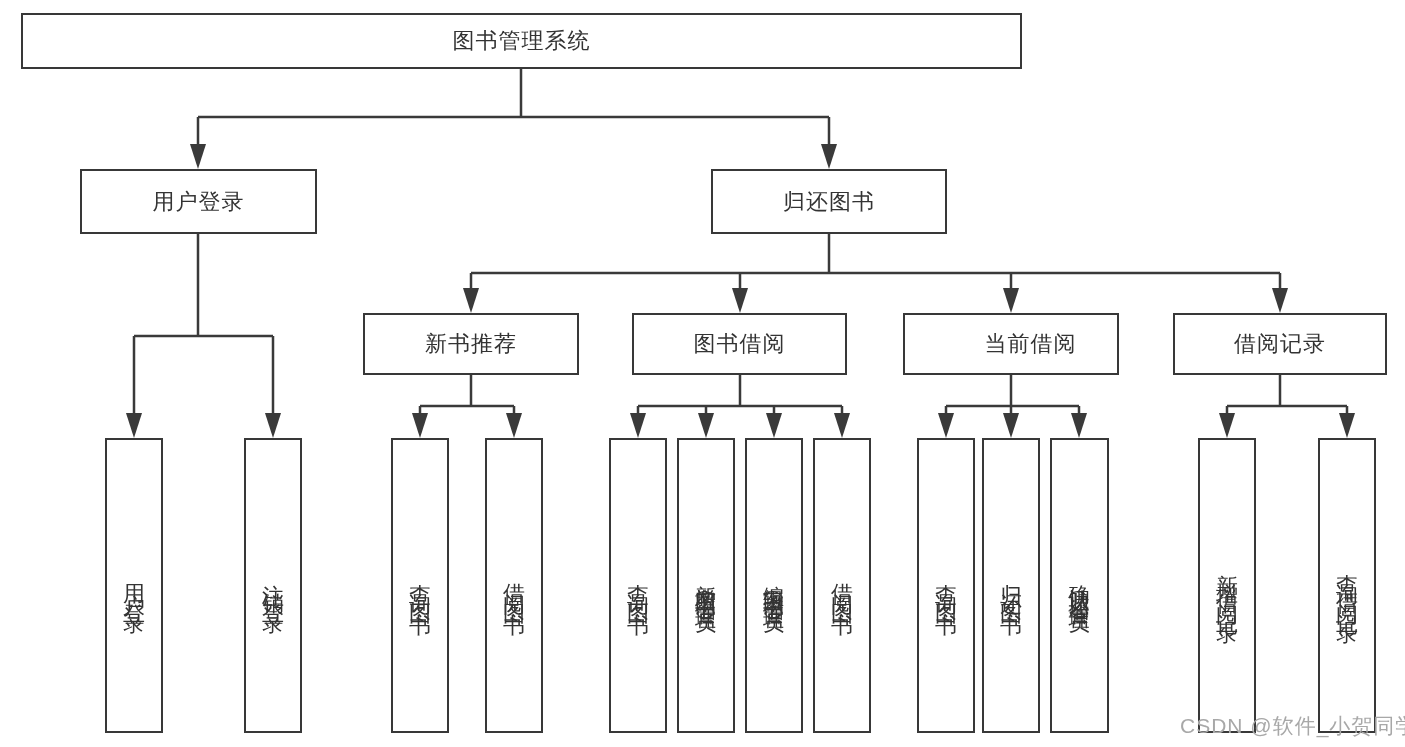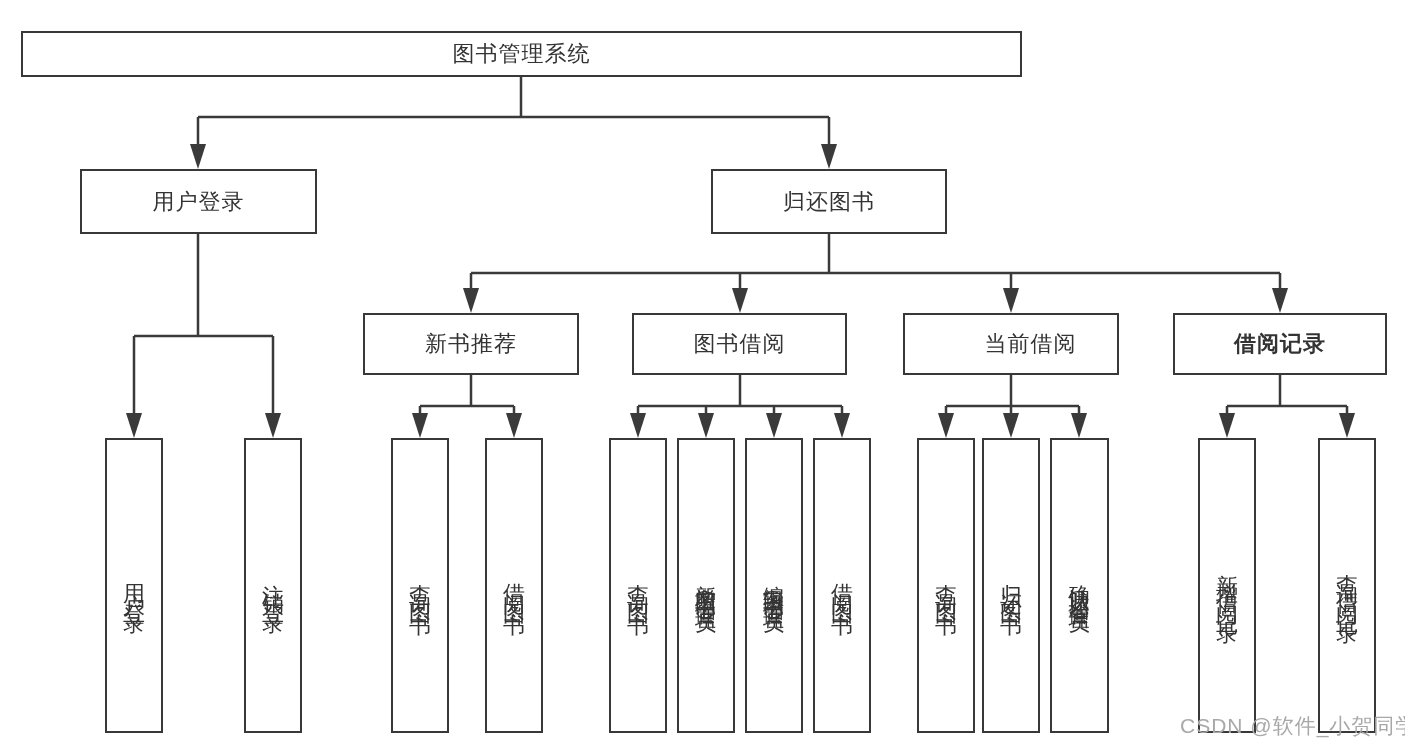--- a/index.html
+++ b/index.html
@@ -93,41 +93,41 @@
       <polygon points="766,413 782,413 774,438"></polygon>
       <polygon points="834,413 850,413 842,438"></polygon>
       <polygon points="938,413 954,413 946,438"></polygon>
       <polygon points="1003,413 1019,413 1011,438"></polygon>
       <polygon points="1071,413 1087,413 1079,438"></polygon>
       <polygon points="1219,413 1235,413 1227,438"></polygon>
       <polygon points="1339,413 1355,413 1347,438"></polygon>
     </g>
   </svg>
 
-  <div class="box h" style="left:21px; top:13px; width:1001px; height:46px;margin-top:18px;">
+  <div class="box h" style="left:21px; top:13px; width:1001px; height:56px;">
     <span>图书管理系统</span>
   </div>
 
   <div class="box h" style="left:80px; top:169px; width:237px; height:65px;">
     <span>用户登录</span>
   </div>
   <div class="box h" style="left:711px; top:169px; width:236px; height:65px;">
     <span>归还图书</span>
   </div>
 
   <div class="box h" style="left:363px; top:313px; width:216px; height:62px;align-items:center;">
     <span>新书推荐</span>
   </div>
   <div class="box h" style="left:632px; top:313px; width:215px; height:62px;text-align:center;">
     <span>图书借阅</span>
   </div>
   <div class="box h" style="left:903px; top:313px; width:216px; height:62px;padding-left:39px;">
     <span>当前借阅</span>
   </div>
-  <div class="box h" style="left:1173px; top:313px; width:214px; height:62px;font-weight:bold;">
+  <div class="box h" style="left:1173px; top:313px; width:214px; height:62px;">
     <span>借阅记录</span>
   </div>
 
   <div class="box v" style="left:105px; top:438px; width:58px; height:295px;">
     <span>用户登录</span>
   </div>
   <div class="box v" style="left:244px; top:438px; width:58px; height:295px;">
     <span>注销登录</span>
   </div>
 

